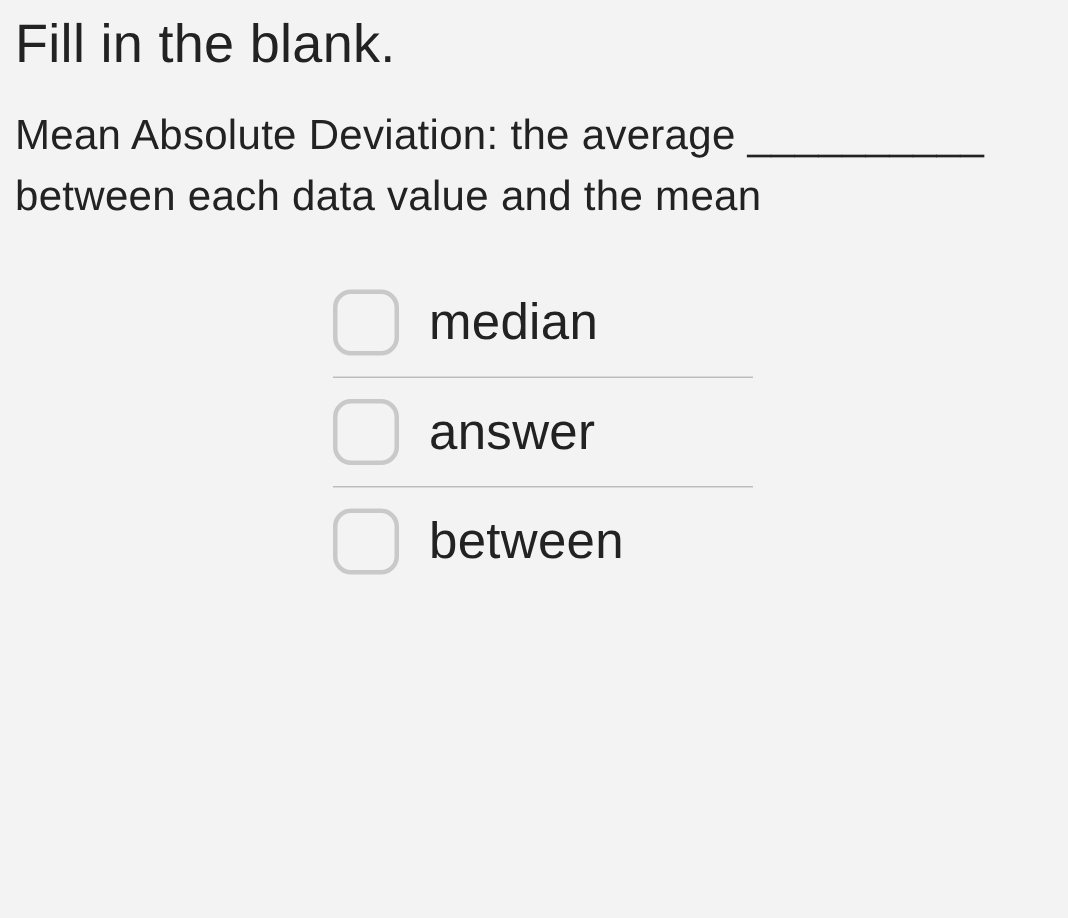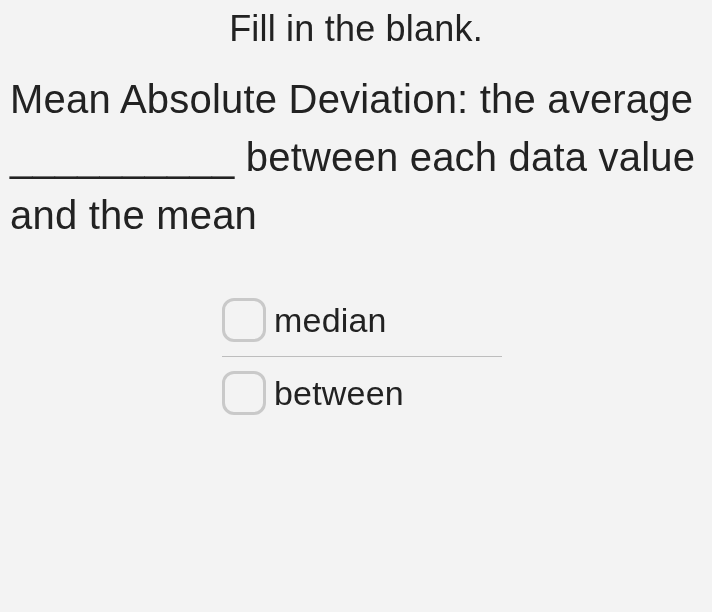--- a/index.html
+++ b/index.html
@@ -9,30 +9,29 @@
     }
     body {
       width: 712px;
       height: 612px;
       background: #f3f3f3;
       font-family: Arial, Helvetica, sans-serif;
       color: #222;
       padding: 8px 10px 0 10px;
     }
     .title {
-      text-align: center;
       font-size: 36px;
       font-weight: 400;
       margin-bottom: 20px;
       letter-spacing: 0.2px;
     }
     .question {
-      font-size: 40px;
+      font-size: 28px;
       line-height: 1.45;
-      margin-bottom: 40px;
+      margin-bottom: 28px;
       letter-spacing: 0.2px;
     }
     .options {
       display: flex;
       flex-direction: column;
       align-items: flex-start;
       margin-left: 212px;
     }
     .option-row {
       display: flex;
@@ -48,33 +47,37 @@
       width: 44px;
       height: 44px;
       border: 3px solid #c9c9c9;
       border-radius: 12px;
       background: #f3f3f3;
       cursor: pointer;
       flex-shrink: 0;
     }
     .option-label {
       font-size: 34px;
-      margin-left: 8px;
+      margin-left: 20px;
       letter-spacing: 0.2px;
     }
   </style>
 </head>
 <body>
 
 <div class="title">Fill in the blank.</div>
 
 <div class="question">Mean Absolute Deviation: the average __________ between each data value and the mean</div>
 
 <div class="options">
   <div class="option-row">
     <div class="checkbox"></div>
     <span class="option-label">median</span>
   </div>
   <div class="option-row">
     <div class="checkbox"></div>
+    <span class="option-label">answer</span>
+  </div>
+  <div class="option-row">
+    <div class="checkbox"></div>
     <span class="option-label">between</span>
   </div>
 </div>
 
 </body></html>

